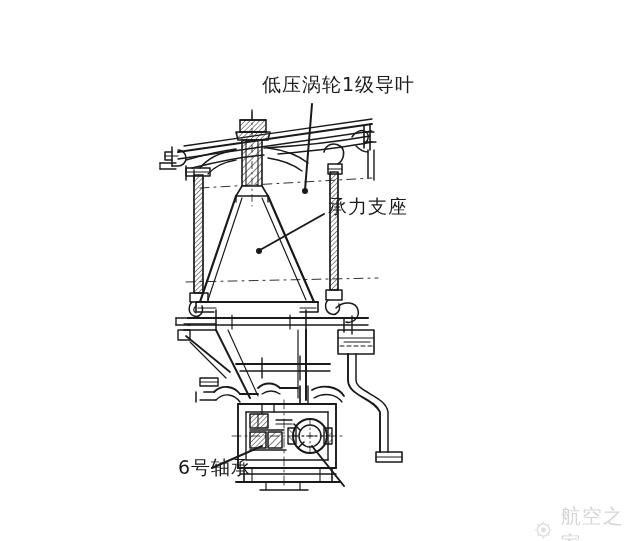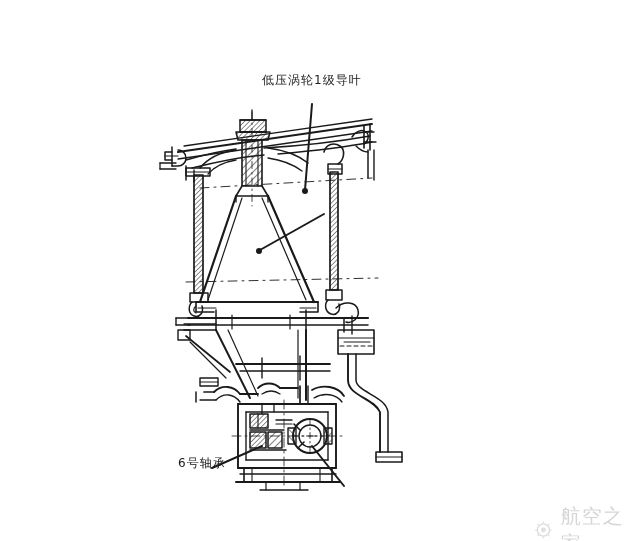--- a/index.html
+++ b/index.html
@@ -21,21 +21,21 @@
     position: absolute;
     left: 0;
     top: 0;
     width: 640px;
     height: 541px;
   }
   .label {
     position: absolute;
     color: #1a1a1a;
     font-family: "DejaVu Sans", "Liberation Sans", sans-serif;
-    font-size: 12px;
+    font-size: 19px;
     line-height: 1.1;
     letter-spacing: 1px;
     white-space: nowrap;
     user-select: none;
   }
   #label-vane  { left: 262px; top: 74px; }
   #label-strut { left: 328px; top: 196px; }
   #label-b6    { left: 138px; top: 457px; margin-left: 40px; }
   #label-b7    { left: 344px; top: 483px; }
 
@@ -299,20 +299,21 @@
         <path d="M212 468 L262 446" stroke-width="2.0"></path>
 
         <path d="M344 486 L312 446" stroke-width="2.0"></path>
       </g>
 
     </g>
   </svg>
 
   <div class="label" id="label-vane">低压涡轮1级导叶</div>
 
+  <div class="label" id="label-strut">承力支座</div>
 
   <div class="label" id="label-b6">6号轴承</div>
 
 
   <div id="watermark">
     <svg width="22" height="20" viewBox="0 0 22 20">
       <circle cx="10" cy="10" r="6.5" fill="none" stroke="#888888" stroke-width="1.4"></circle>
       <circle cx="10" cy="10" r="2.6" fill="#999999"></circle>
       <path d="M10 1 L10 3.2 M10 16.8 L10 19 M1 10 L3.2 10 M16.8 10 L19 10" stroke="#999999" stroke-width="1.2"></path>
       <path d="M3.6 3.6 L5.2 5.2 M14.8 14.8 L16.4 16.4 M16.4 3.6 L14.8 5.2 M5.2 14.8 L3.6 16.4" stroke="#999999" stroke-width="1.1"></path>

